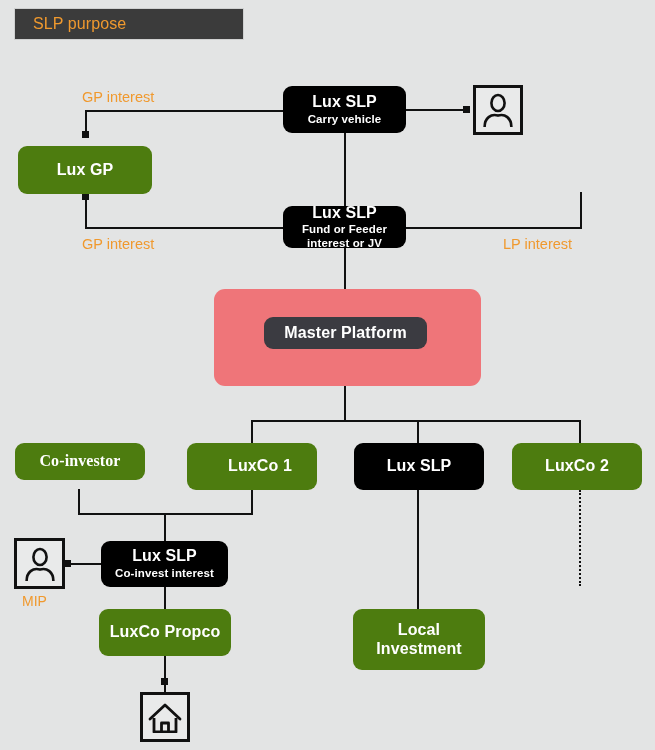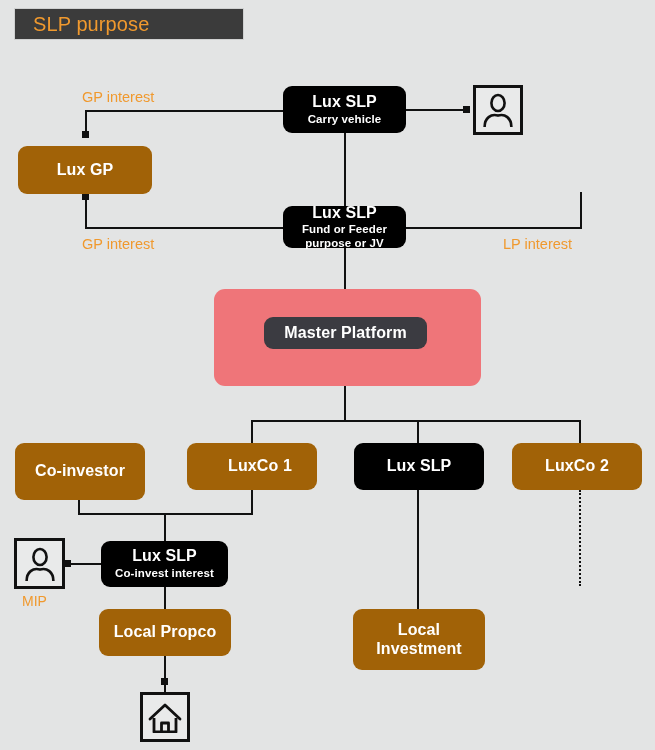--- a/index.html
+++ b/index.html
@@ -27,21 +27,21 @@
     width: 230px;
     height: 32px;
     background: #3b3b3b;
     border: 1px solid #cfd0d0;
     box-sizing: border-box;
     display: flex;
     align-items: center;
   }
   .title-bar span {
     color: #f0992e;
-    font-size: 20px;
+    font-size: 16px;
     padding-left: 18px;
     letter-spacing: .1px;
   }
 
   
   .wire {
     position: absolute;
     background: #111;
   }
   .wire.h { height: 2px; }
@@ -76,21 +76,21 @@
     font-size: 16px;
     font-weight: bold;
     letter-spacing: .1px;
   }
   .node .t2 {
     font-size: 11.5px;
     font-weight: bold;
     letter-spacing: .1px;
     margin-top: 1px;
   }
-  .node.orange { background: #a16207; }
+  .node.orange { background: #4d7c0f; }
   .node.black  { background: #000000; }
   .node.grey   { background: #3b3b41; }
 
   
   .platform-bg {
     position: absolute;
     background: #ef7579;
     border-radius: 11px;
     z-index: 4;
   }
@@ -175,28 +175,28 @@
   </div>
 
   <div class="node orange" style="left:18px; top:146px; width:134px; height:48px;">
     <div class="t1">Lux GP</div>
   </div>
 
 
   <div class="node black" style="left:283px; top:206px; width:123px; height:42px;">
     <div class="t1">Lux SLP</div>
     <div class="t2">Fund or Feeder</div>
-    <div class="t2" style="margin-top:0;">purpose or JV</div>
+    <div class="t2" style="margin-top:0;">interest or JV</div>
   </div>
 
   <div class="node grey" style="left:264px; top:317px; width:163px; height:32px;">
     <div class="t1">Master Platform</div>
   </div>
 
-  <div class="node orange" style="left:15px; top:443px; width:130px; height:57px;">
+  <div class="node orange" style="left:15px; top:443px; width:130px; height:37px;font-family:Liberation Serif, serif;">
     <div class="t1">Co-investor</div>
   </div>
 
   <div class="node orange" style="left:187px; top:443px; width:130px; height:47px;padding-left:16px;">
     <div class="t1">LuxCo 1</div>
   </div>
 
   <div class="node black" style="left:354px; top:443px; width:130px; height:47px;">
     <div class="t1">Lux SLP</div>
   </div>
@@ -204,21 +204,21 @@
   <div class="node orange" style="left:512px; top:443px; width:130px; height:47px;">
     <div class="t1">LuxCo 2</div>
   </div>
 
   <div class="node black" style="left:101px; top:541px; width:127px; height:46px;">
     <div class="t1">Lux SLP</div>
     <div class="t2">Co-invest interest</div>
   </div>
 
   <div class="node orange" style="left:99px; top:609px; width:132px; height:47px;">
-    <div class="t1">Local Propco</div>
+    <div class="t1">LuxCo Propco</div>
   </div>
 
   <div class="node orange" style="left:353px; top:609px; width:132px; height:61px;">
     <div class="t1">Local</div>
     <div class="t1">Investment</div>
   </div>
 
   <div class="icon-frame" style="left:473px; top:85px; width:50px; height:50px;">
     <span>
       <svg width="32" height="34" viewBox="0 0 32 34">

